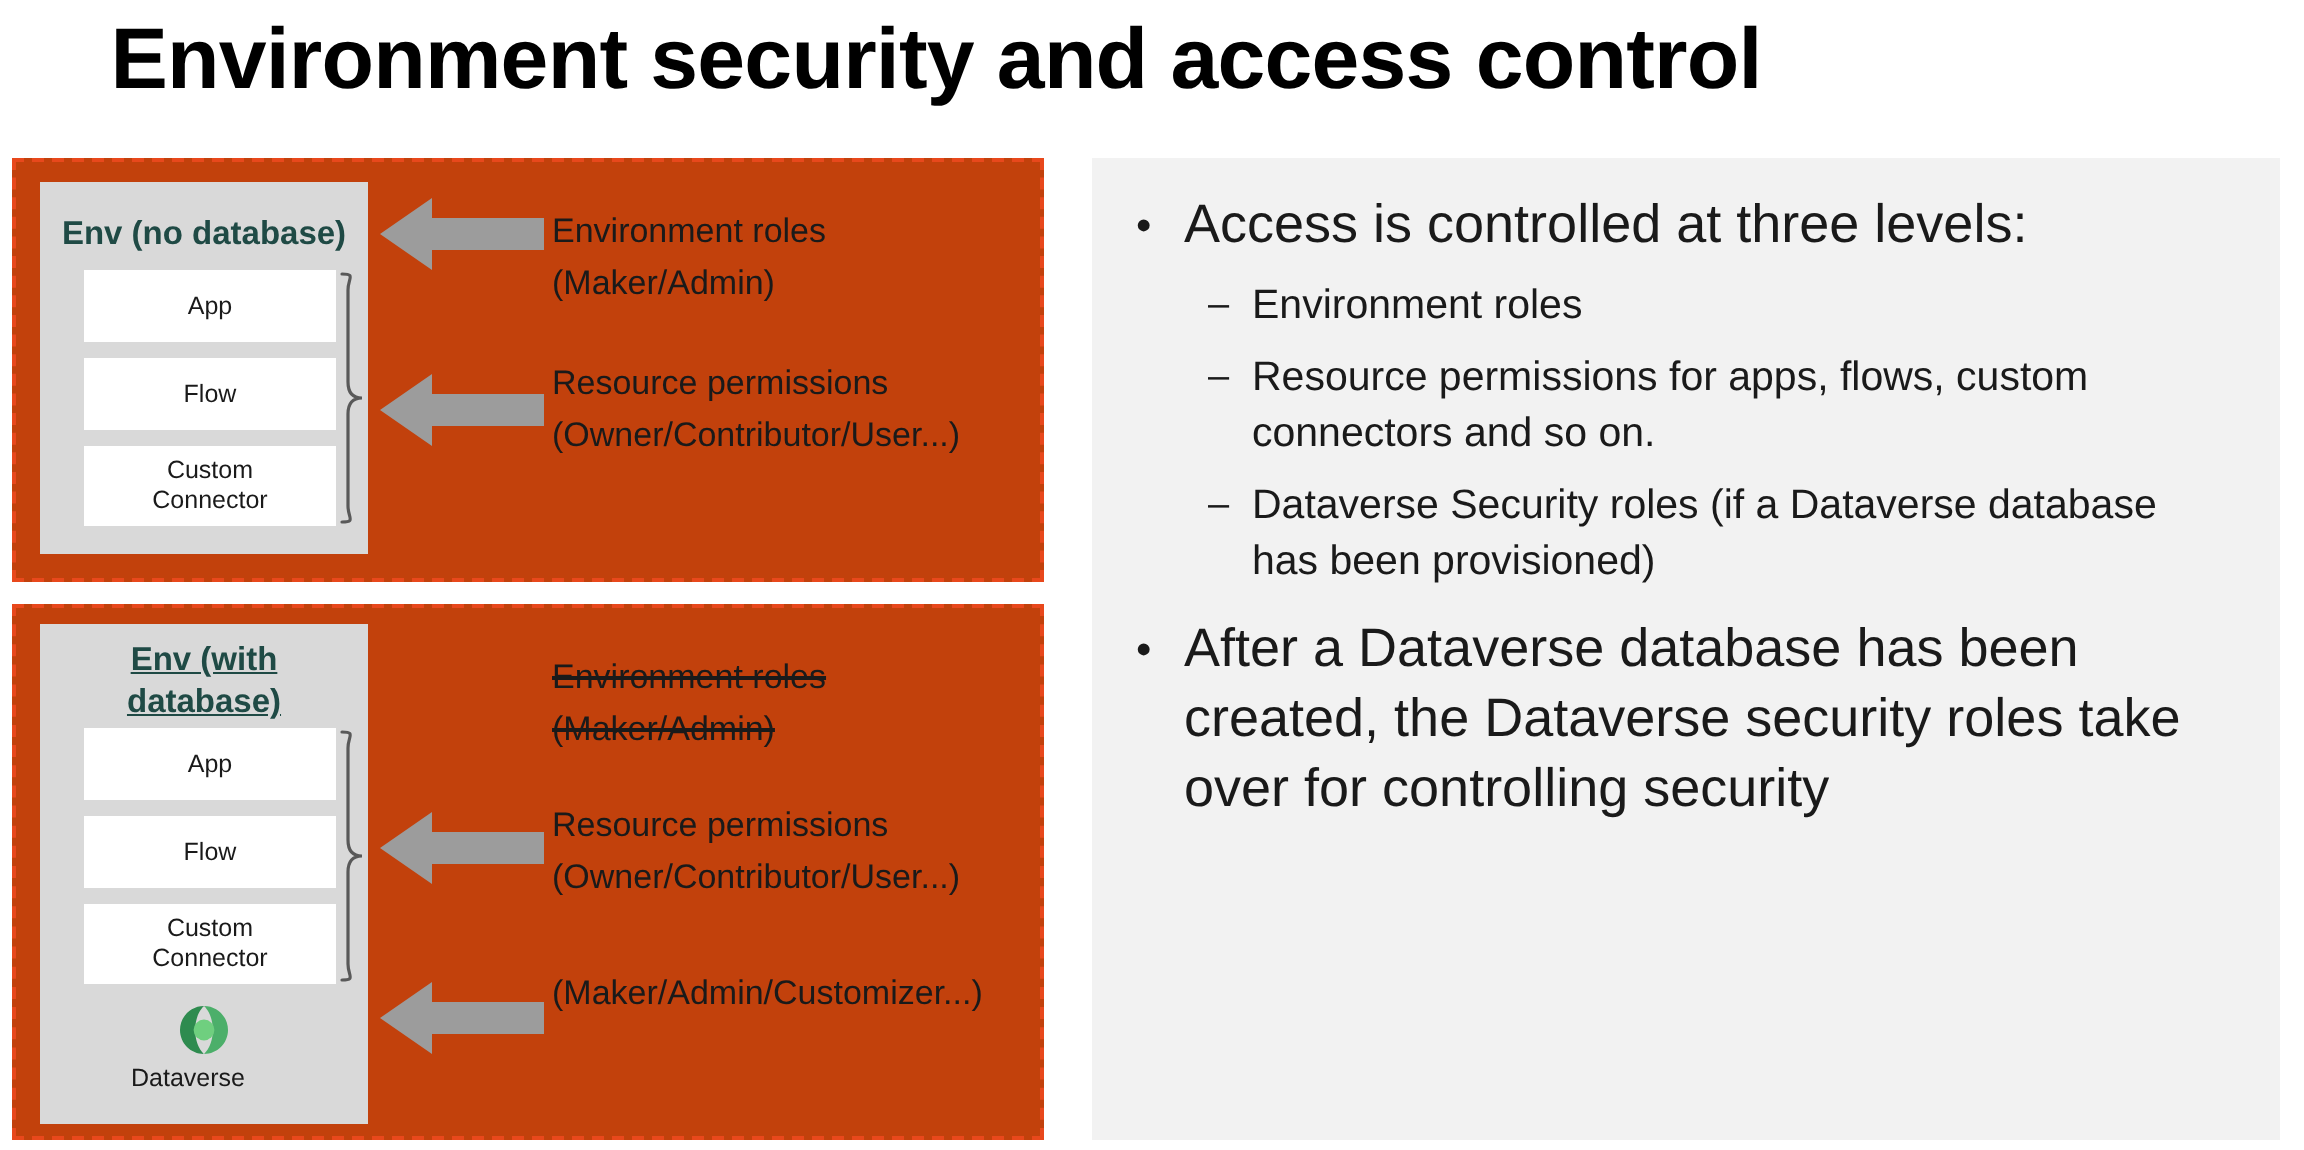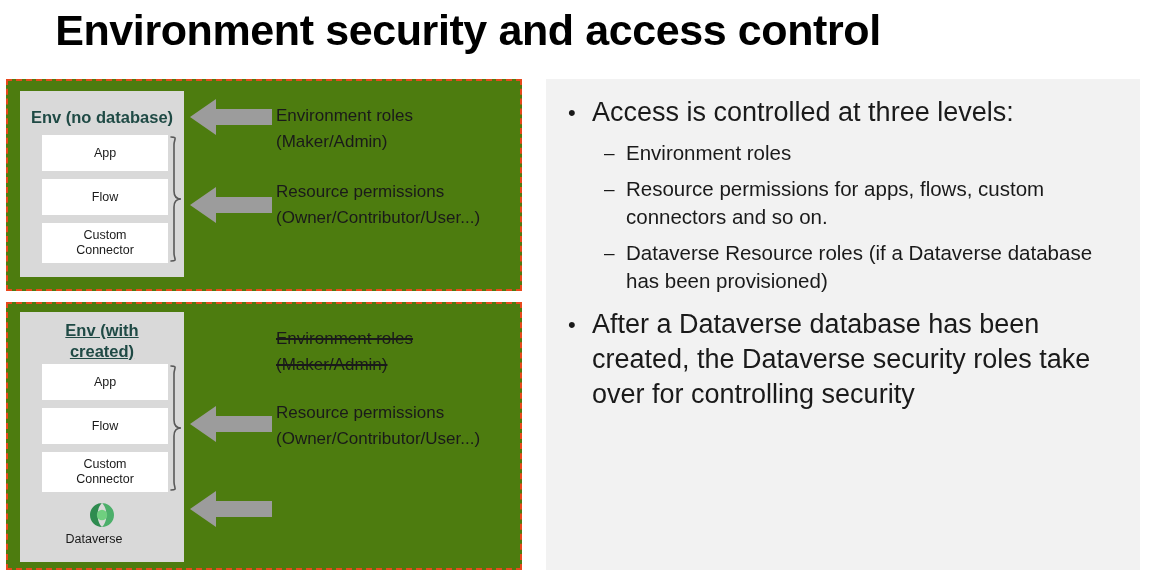--- a/index.html
+++ b/index.html
@@ -28,21 +28,21 @@
     letter-spacing: -0.4px;
     line-height: 56px;
     white-space: nowrap;
   }
 
   
   .dashed-panel {
     position: absolute;
     border: 2px dashed #E8481C;
     box-sizing: border-box;
-    background: #4d7c0f;
+    background: #c2410c;
   }
   #panel-no-database { left: 6px;  top: 79px;  width: 516px; height: 212px; }
   #panel-with-database { left: 6px; top: 302px; width: 516px; height: 268px; }
 
   
   .env-box {
     position: absolute;
     background: #D9D9D9;
     box-sizing: border-box;
   }
@@ -210,21 +210,21 @@
     <div>(Owner/Contributor/User...)</div>
   </div>
 </div>
 
 <div class="dashed-panel" id="panel-with-database">
 
   <div class="env-box" id="env-box-with-db">
 
     <div class="env-title" id="env-title-with-db">
       <div>Env (with</div>
-      <div>created)</div>
+      <div>database)</div>
     </div>
 
     <div class="resource-chip" style="left:22px; top:52px; width:126px; height:36px;">
       <span>App</span>
     </div>
 
     <div class="resource-chip" style="left:22px; top:96px; width:126px; height:36px;">
       <span>Flow</span>
     </div>
 
@@ -266,20 +266,21 @@
     <div>(Owner/Contributor/User...)</div>
   </div>
 
   <div class="block-arrow" style="left:182px; top:185px;">
     <svg width="82" height="40" viewBox="0 0 82 40">
       <polygon points="0,20 26,2 26,12 82,12 82,28 26,28 26,38" fill="#9C9C9C"></polygon>
     </svg>
   </div>
 
   <div class="callout" style="left:268px; top:180px;">
+    <div>(Maker/Admin/Customizer...)</div>
   </div>
 </div>
 
 <div id="right-panel">
 
   <div class="bullet-l1" style="left:22px; top:16px;">
     <span class="marker">•</span>
     <span class="text">Access is controlled at three levels:</span>
   </div>
 
@@ -288,20 +289,20 @@
     <span class="text">Environment roles</span>
   </div>
 
   <div class="bullet-l2" style="left:58px; top:96px;">
     <span class="marker">–</span>
     <span class="text">Resource permissions for apps, flows, custom connectors and so on.</span>
   </div>
 
   <div class="bullet-l2" style="left:58px; top:160px;">
     <span class="marker">–</span>
-    <span class="text">Dataverse Resource roles (if a Dataverse database has been provisioned)</span>
+    <span class="text">Dataverse Security roles (if a Dataverse database has been provisioned)</span>
   </div>
 
   <div class="bullet-l1" style="left:22px; top:228px;">
     <span class="marker">•</span>
     <span class="text">After a Dataverse database has been created, the Dataverse security roles take over for controlling security</span>
   </div>
 </div>
 
 </body></html>

